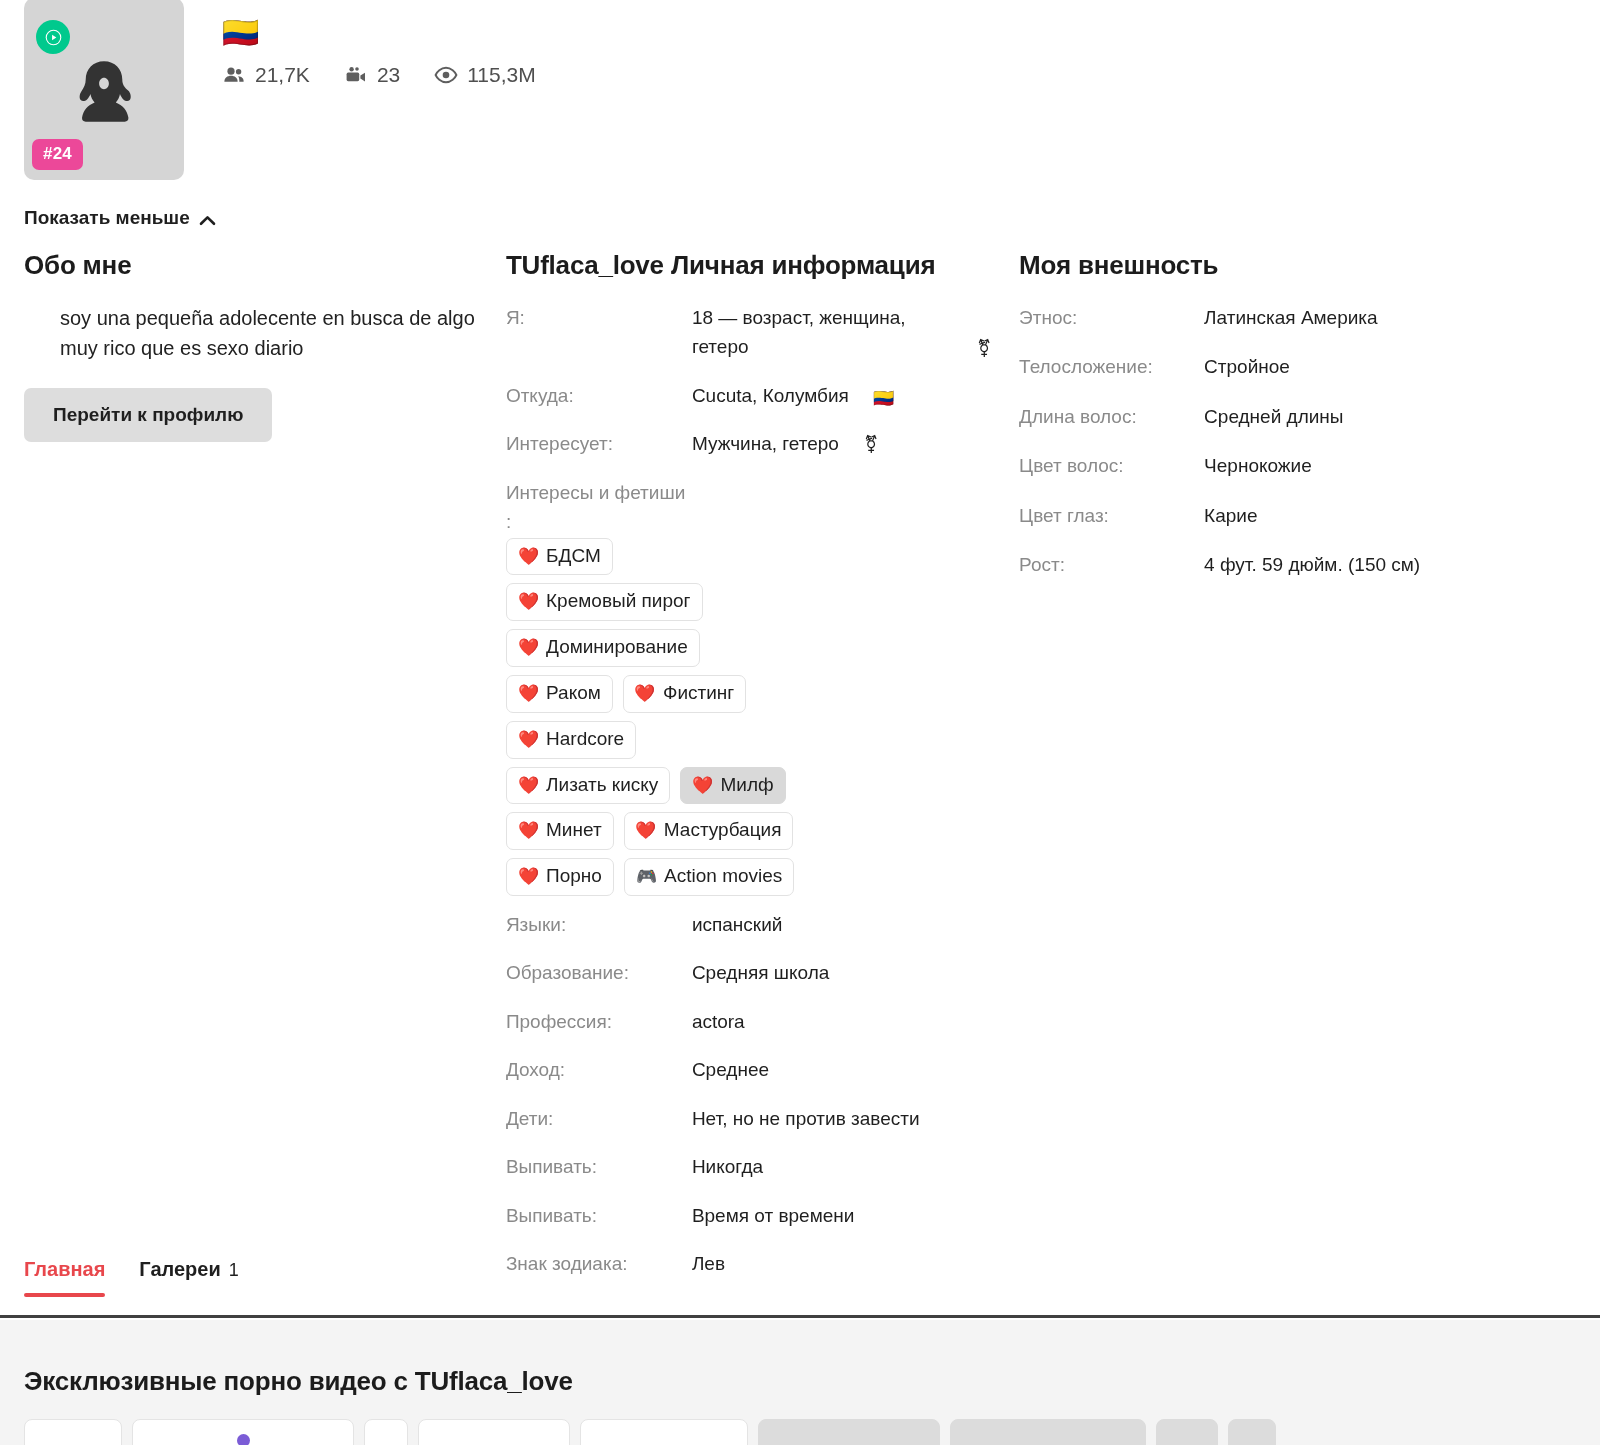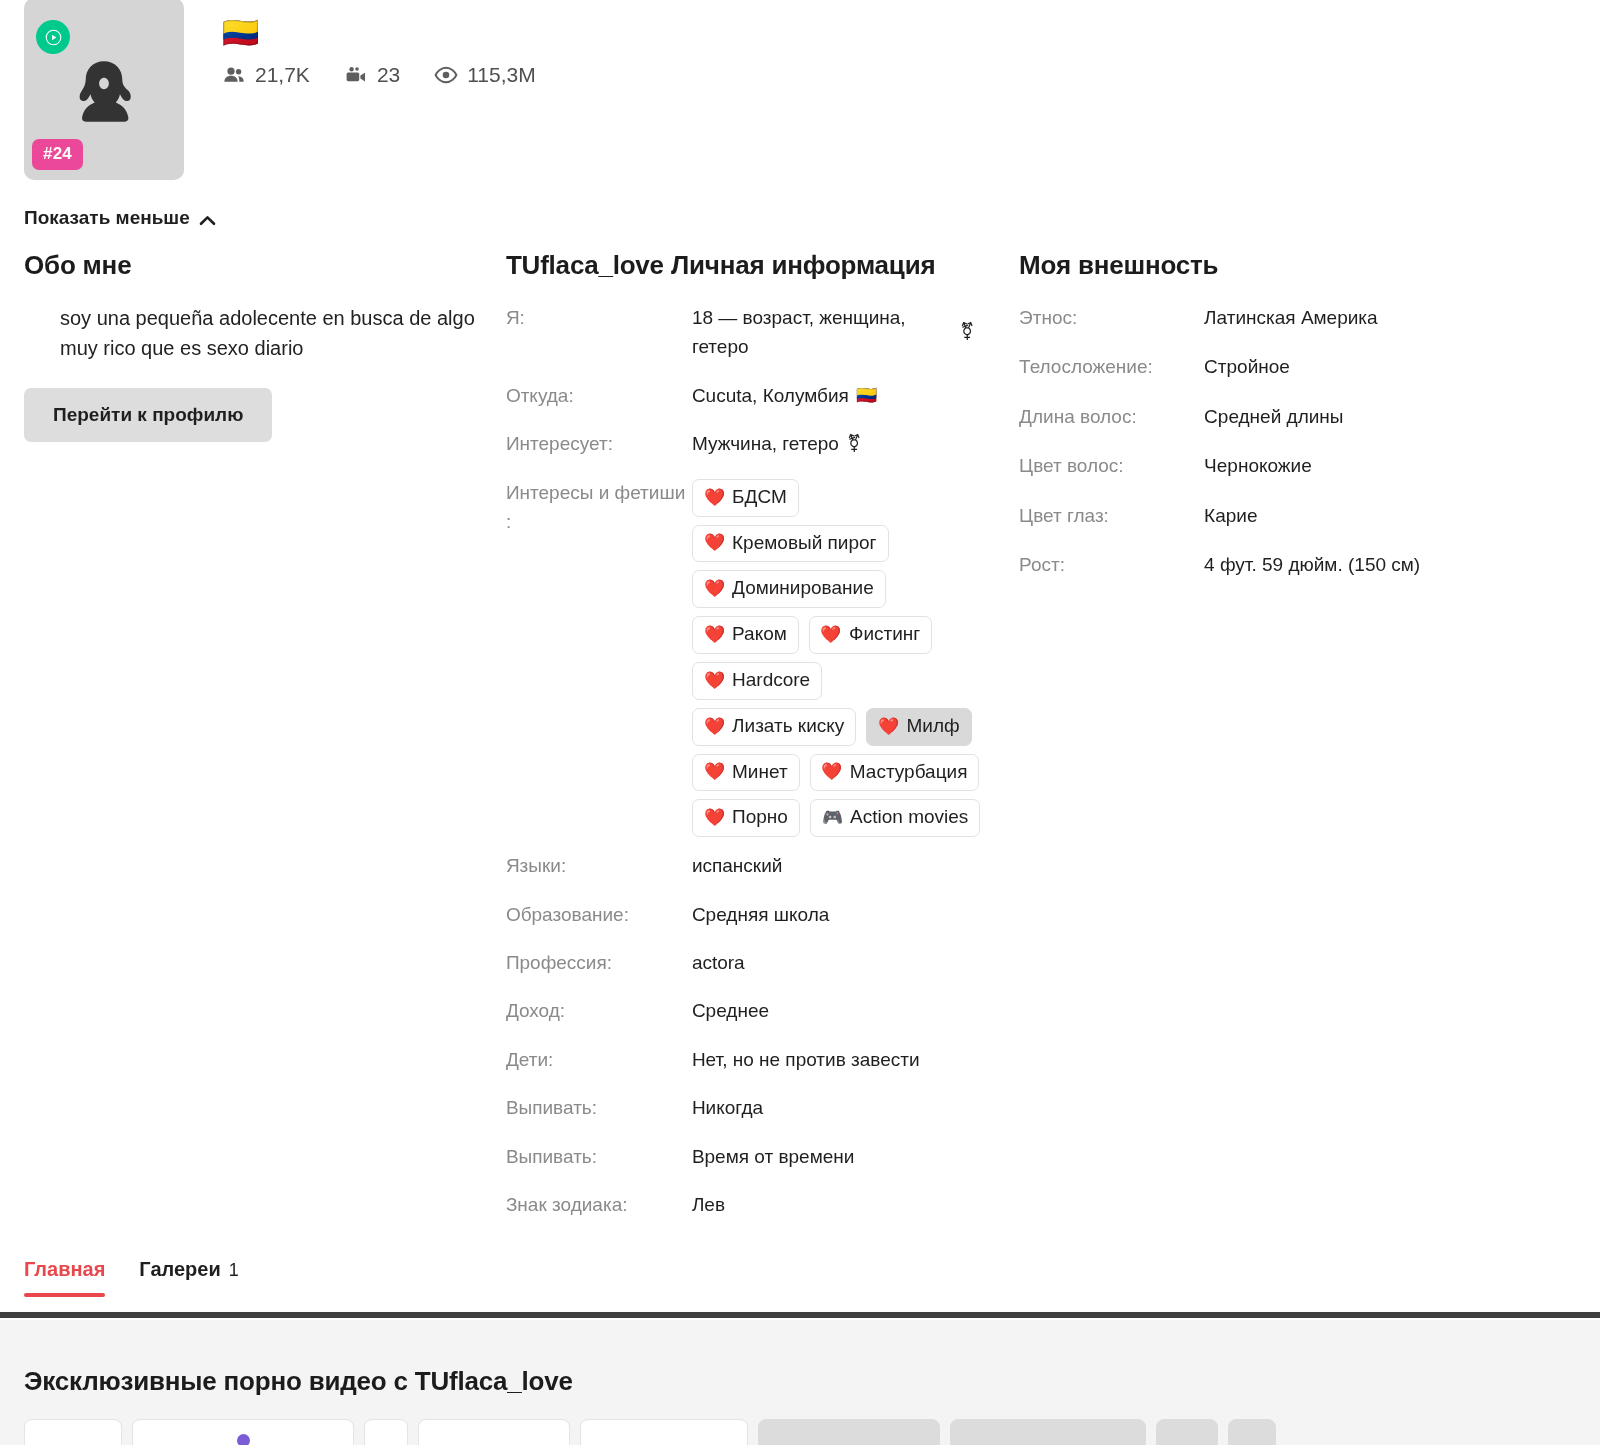--- a/index.html
+++ b/index.html
@@ -185,33 +185,33 @@
     color: #8a8a8a;
     width: 186px;
     flex: none;
     line-height: 1.55;
   }
   .kv .v {
     font-size: 19px;
     color: #1f1f1f;
     line-height: 1.55;
     display: flex;
-    align-items: center;
+    align-items: flex-end;
     flex-wrap: wrap;
-    gap: 8px;
+    gap: 25px;
   }
   .kv .v .vtext { max-width: 260px; }
   .emoji-inline { font-size: 17px; line-height: 1.4; }
   .emoji-gender { font-size: 17px; }
 
   .col-look .kv .k { width: 185px; }
   .col-look .kv { margin-bottom: 20px; }
 
   
-  .kv-tags { display: flex; align-items: flex-start; margin-bottom: 14px; }
+  .kv-tags { display: flex; align-items: flex-start; margin-bottom: 14px; flex-direction: column; }
   .kv-tags .k {
     font-size: 19px;
     color: #8a8a8a;
     width: 186px;
     flex: none;
     line-height: 1.55;
   }
   .tags {
     display: flex;
     flex-wrap: wrap;
@@ -236,21 +236,21 @@
   .tag.hovered { background: #d9d9d9; border-color: #d9d9d9; }
   .tag .tag-emoji { font-size: 17px; line-height: 1; }
 
   
   .tabs {
     position: absolute;
     left: 0;
     top: 1258px;
     width: 1600px;
     height: 60px;
-    border-bottom: 6px solid #404040;
+    border-bottom: 3px solid #404040;
     display: flex;
     align-items: flex-start;
     padding-left: 24px;
     gap: 34px;
   }
   .tab {
     position: relative;
     font-size: 20px;
     font-weight: 700;
     color: #1f1f1f;

